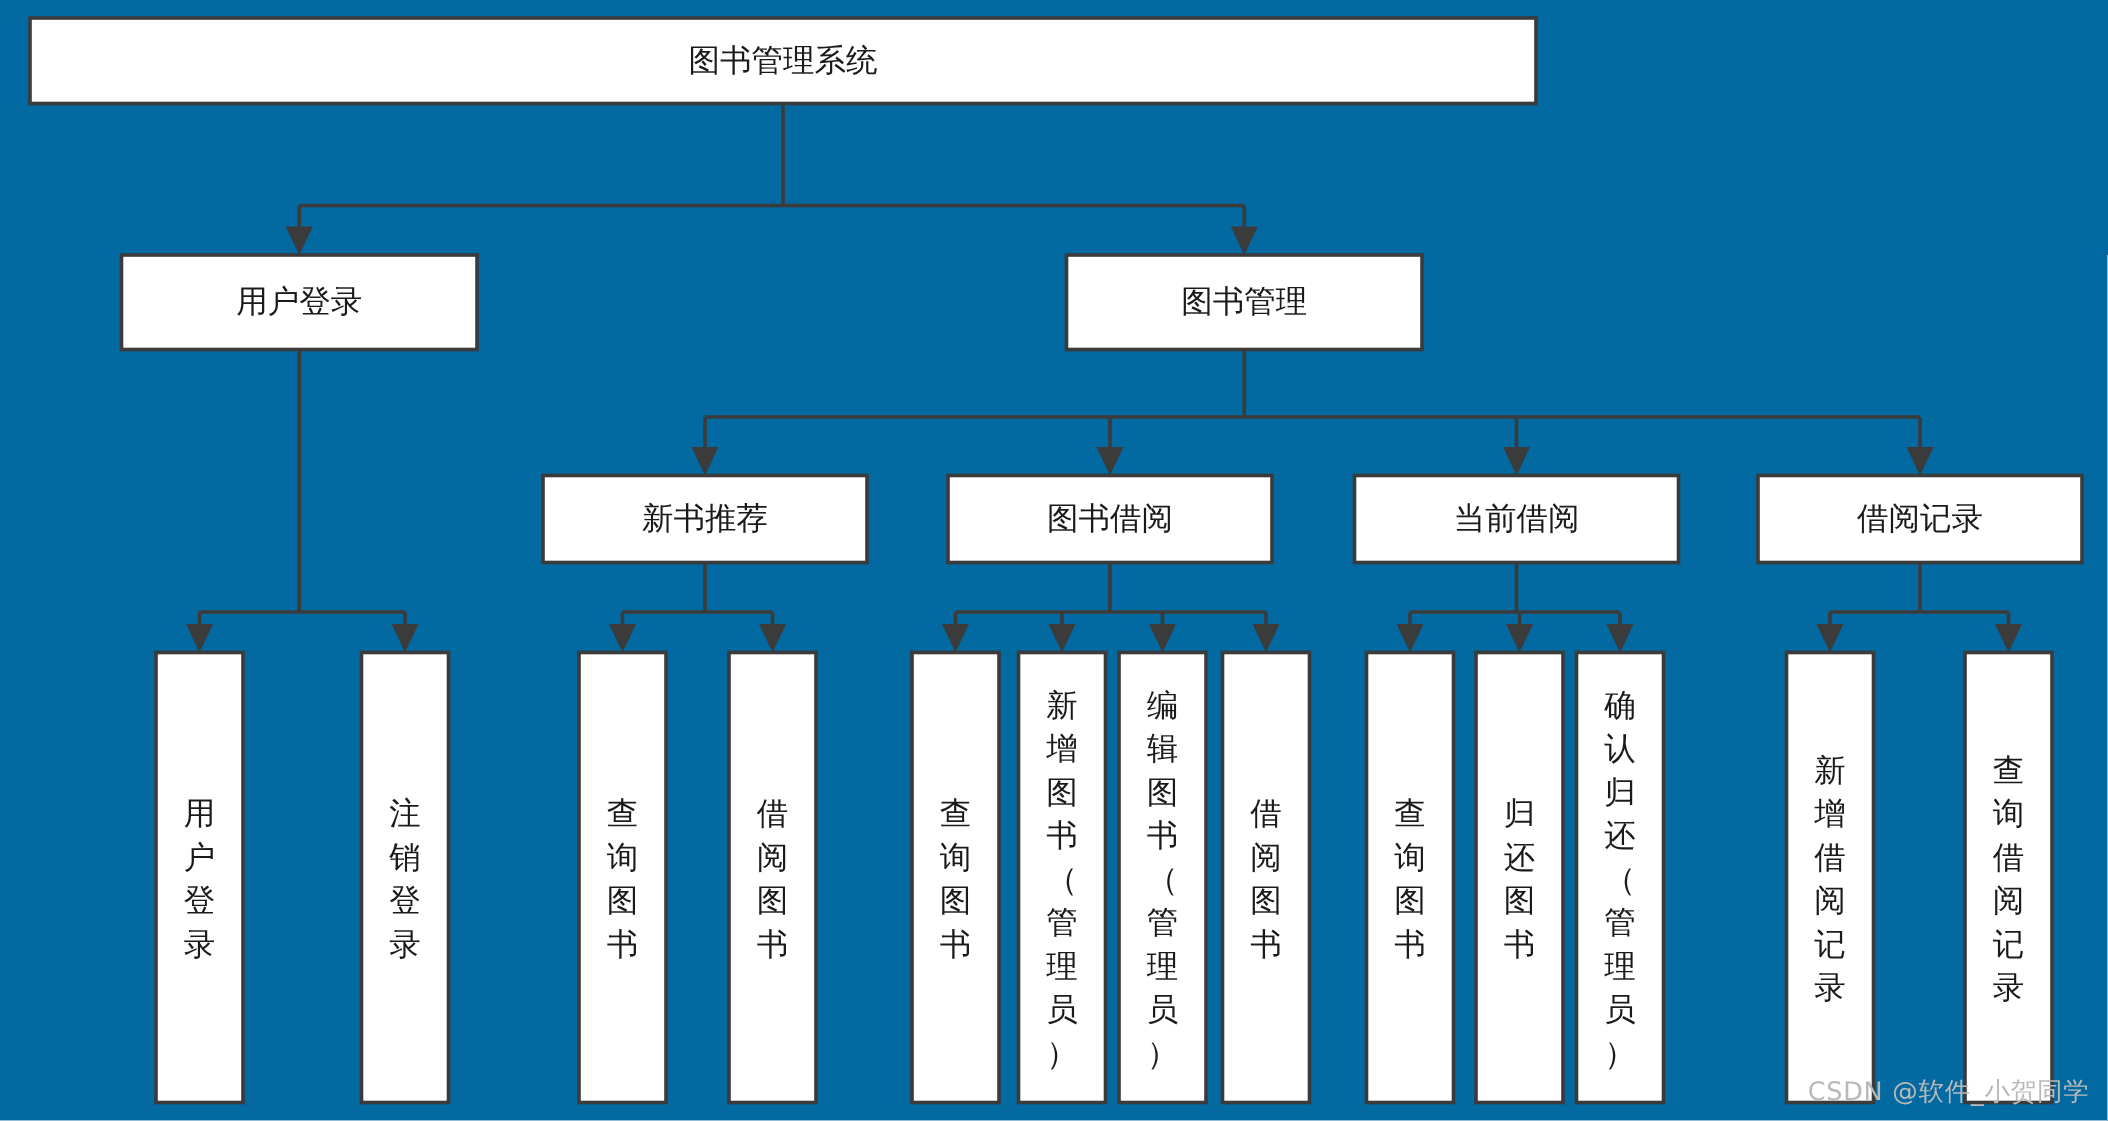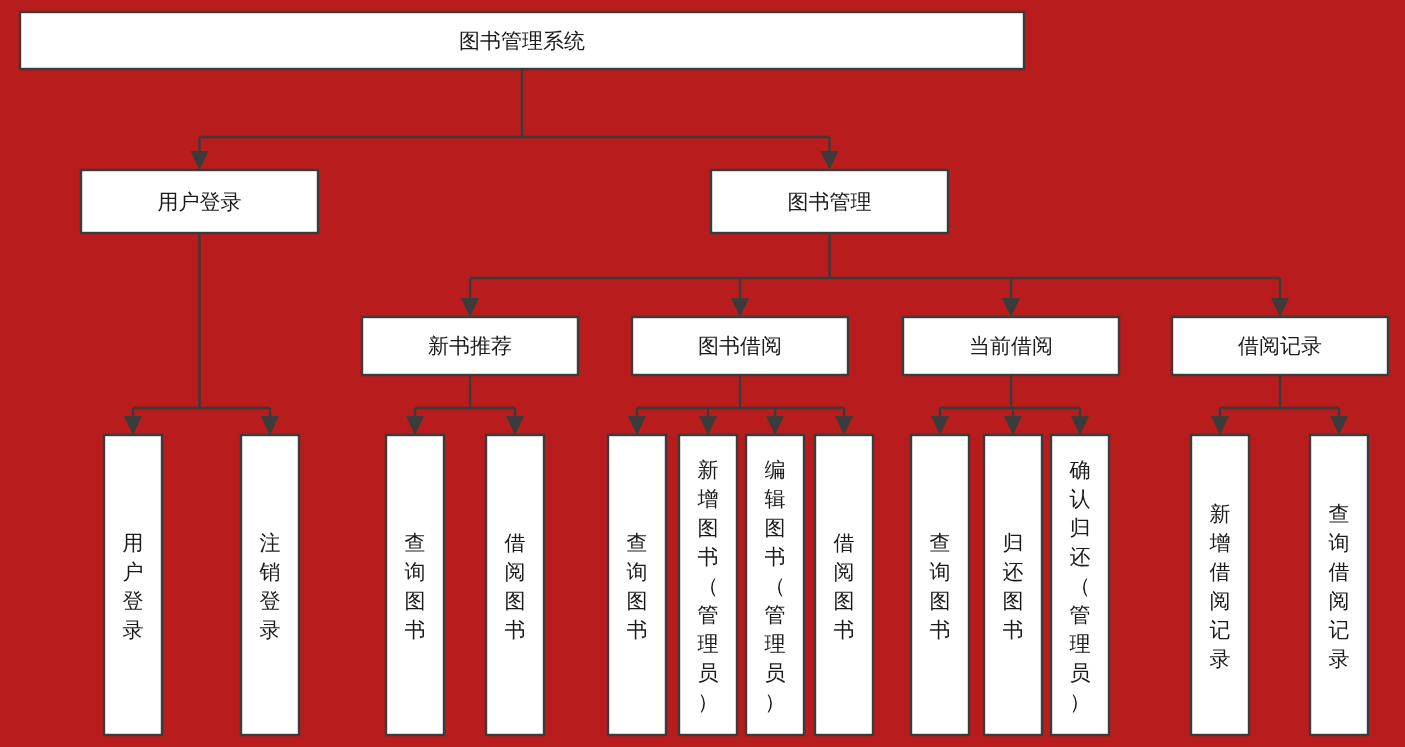--- a/index.html
+++ b/index.html
@@ -7,21 +7,21 @@
     padding: 0;
     background: #ffffff;
   }
   body {
     font-family: "DejaVu Sans", "Liberation Sans", sans-serif;
   }
   #canvas {
     position: relative;
     width: 1405px;
     height: 747px;
-    background: #b91c1c;
+    background: #0369a1;
     overflow: hidden;
   }
   svg.diagram {
     position: absolute;
     left: 0;
     top: 0;
     width: 1405px;
     height: 747px;
   }
   .node-rect {
@@ -198,13 +198,14 @@
         <g>
           <rect x="1191" y="435" width="58" height="300" class="node-rect"></rect>
           <text x="1220" class="node-label-vertical"><tspan x="1220" y="520.62">新</tspan><tspan x="1220" y="549.62">增</tspan><tspan x="1220" y="578.62">借</tspan><tspan x="1220" y="607.62">阅</tspan><tspan x="1220" y="636.62">记</tspan><tspan x="1220" y="665.62">录</tspan></text>
         </g>
         <g>
           <rect x="1310" y="435" width="58" height="300" class="node-rect"></rect>
           <text x="1339" class="node-label-vertical"><tspan x="1339" y="520.62">查</tspan><tspan x="1339" y="549.62">询</tspan><tspan x="1339" y="578.62">借</tspan><tspan x="1339" y="607.62">阅</tspan><tspan x="1339" y="636.62">记</tspan><tspan x="1339" y="665.62">录</tspan></text>
         </g>
       </g>
   </svg>
+  <div class="watermark">CSDN @软件_小贺同学</div>
 </div>
 
 </body></html>

